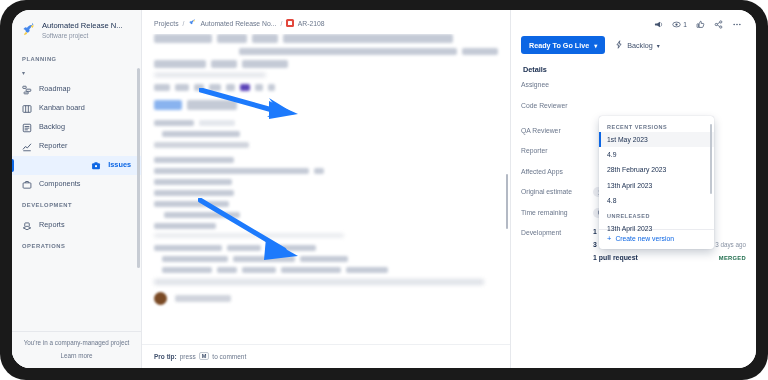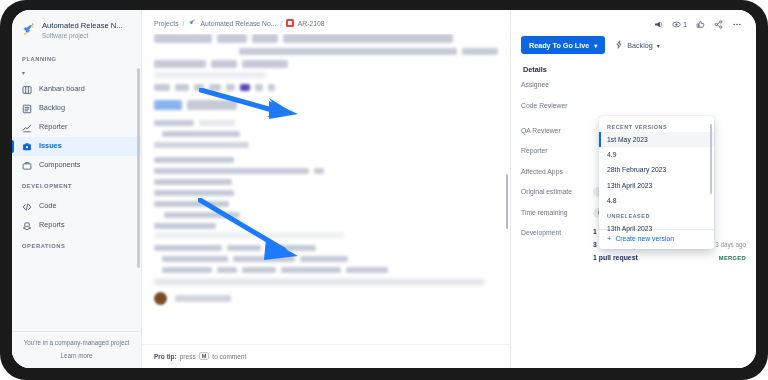--- a/index.html
+++ b/index.html
@@ -59,21 +59,21 @@
   .bs-sub { font-size:6.3px; color:#8993a4; margin-top:1px; }
   .caret { font-size:6px; color:#6b778c; margin-top:3px; }
 
   .nav-list { margin-top:4px; }
   .nav-item {
     display:flex; align-items:center; gap:7px;
     padding:4.5px 10px; font-size:7.3px; color:#42526e;
     position:relative; line-height:1.2;
   }
   .nav-item.active {
-    background:#e9f2ff; color:#0c66e4; font-weight:700;
+    background:#e9f2ff; color:#0c66e4; font-weight:700;justify-content:flex-end;
   }
   .nav-item.active::before {
     content:""; position:absolute; left:0; top:3px; bottom:3px;
     width:2px; background:#0c66e4; border-radius:0 2px 2px 0;
   }
   .nav-ic { width:10px; height:10px; flex:0 0 10px; display:flex; align-items:center; justify-content:center; }
   .nav-ic svg { display:block; }
 
   .side-foot {
     position:absolute; left:0; right:0; bottom:0;
@@ -279,20 +279,30 @@
     <div class="sect-label">PLANNING</div>
 
     <div class="board-sel">
       <div class="caret">▾</div>
     </div>
 
     <div class="nav-list">
       <div class="nav-item">
         <span class="nav-ic">
           <svg width="10" height="10" viewBox="0 0 12 12">
+                <rect x="1" y="1.5" width="4" height="2.6" rx=".6" fill="none" stroke="#42526e" stroke-width="1"></rect>
+                <rect x="5" y="5" width="5.5" height="2.6" rx=".6" fill="none" stroke="#42526e" stroke-width="1"></rect>
+                <rect x="2.5" y="8.4" width="5" height="2.2" rx=".6" fill="none" stroke="#42526e" stroke-width="1"></rect>
+              </svg>
+        </span>
+        <span>Roadmap</span>
+      </div>
+      <div class="nav-item">
+        <span class="nav-ic">
+          <svg width="10" height="10" viewBox="0 0 12 12">
                 <rect x="1.2" y="2" width="9.6" height="8" rx="1" fill="none" stroke="#42526e" stroke-width="1"></rect>
                 <line x1="4.4" y1="2" x2="4.4" y2="10" stroke="#42526e" stroke-width="1"></line>
                 <line x1="7.6" y1="2" x2="7.6" y2="10" stroke="#42526e" stroke-width="1"></line>
               </svg>
         </span>
         <span>Kanban board</span>
       </div>
       <div class="nav-item">
         <span class="nav-ic">
           <svg width="10" height="10" viewBox="0 0 12 12">
@@ -329,30 +339,20 @@
                 <rect x="1.3" y="3.4" width="9.4" height="6.4" rx="1" fill="none" stroke="#42526e" stroke-width="1"></rect>
                 <path d="M4 3.4V2.6a.8.8 0 01.8-.8h2.4a.8.8 0 01.8.8v.8" fill="none" stroke="#42526e" stroke-width="1"></path>
               </svg>
         </span>
         <span>Components</span>
       </div>
     </div>
 
     <div class="sect-label">DEVELOPMENT</div>
     <div class="nav-list">
-      <div class="nav-item">
-        <span class="nav-ic">
-          <svg width="10" height="10" viewBox="0 0 12 12">
-                <polyline points="4,3 1.5,6 4,9" fill="none" stroke="#42526e" stroke-width="1.1" stroke-linecap="round" stroke-linejoin="round"></polyline>
-                <polyline points="8,3 10.5,6 8,9" fill="none" stroke="#42526e" stroke-width="1.1" stroke-linecap="round" stroke-linejoin="round"></polyline>
-                <line x1="6.8" y1="2.3" x2="5.2" y2="9.7" stroke="#42526e" stroke-width="1" stroke-linecap="round"></line>
-              </svg>
-        </span>
-        <span>Code</span>
-      </div>
       <div class="nav-item">
         <span class="nav-ic">
           <svg width="10" height="10" viewBox="0 0 12 12">
                 <path d="M1.5 8.3l4.5-2.2 4.5 2.2-4.5 2.2z" fill="none" stroke="#42526e" stroke-width="1" stroke-linejoin="round"></path>
                 <path d="M3.3 6.4V3.2a.9.9 0 01.9-.9h3.6a.9.9 0 01.9.9v3.2" fill="none" stroke="#42526e" stroke-width="1"></path>
               </svg>
         </span>
         <span>Reports</span>
       </div>
     </div>

